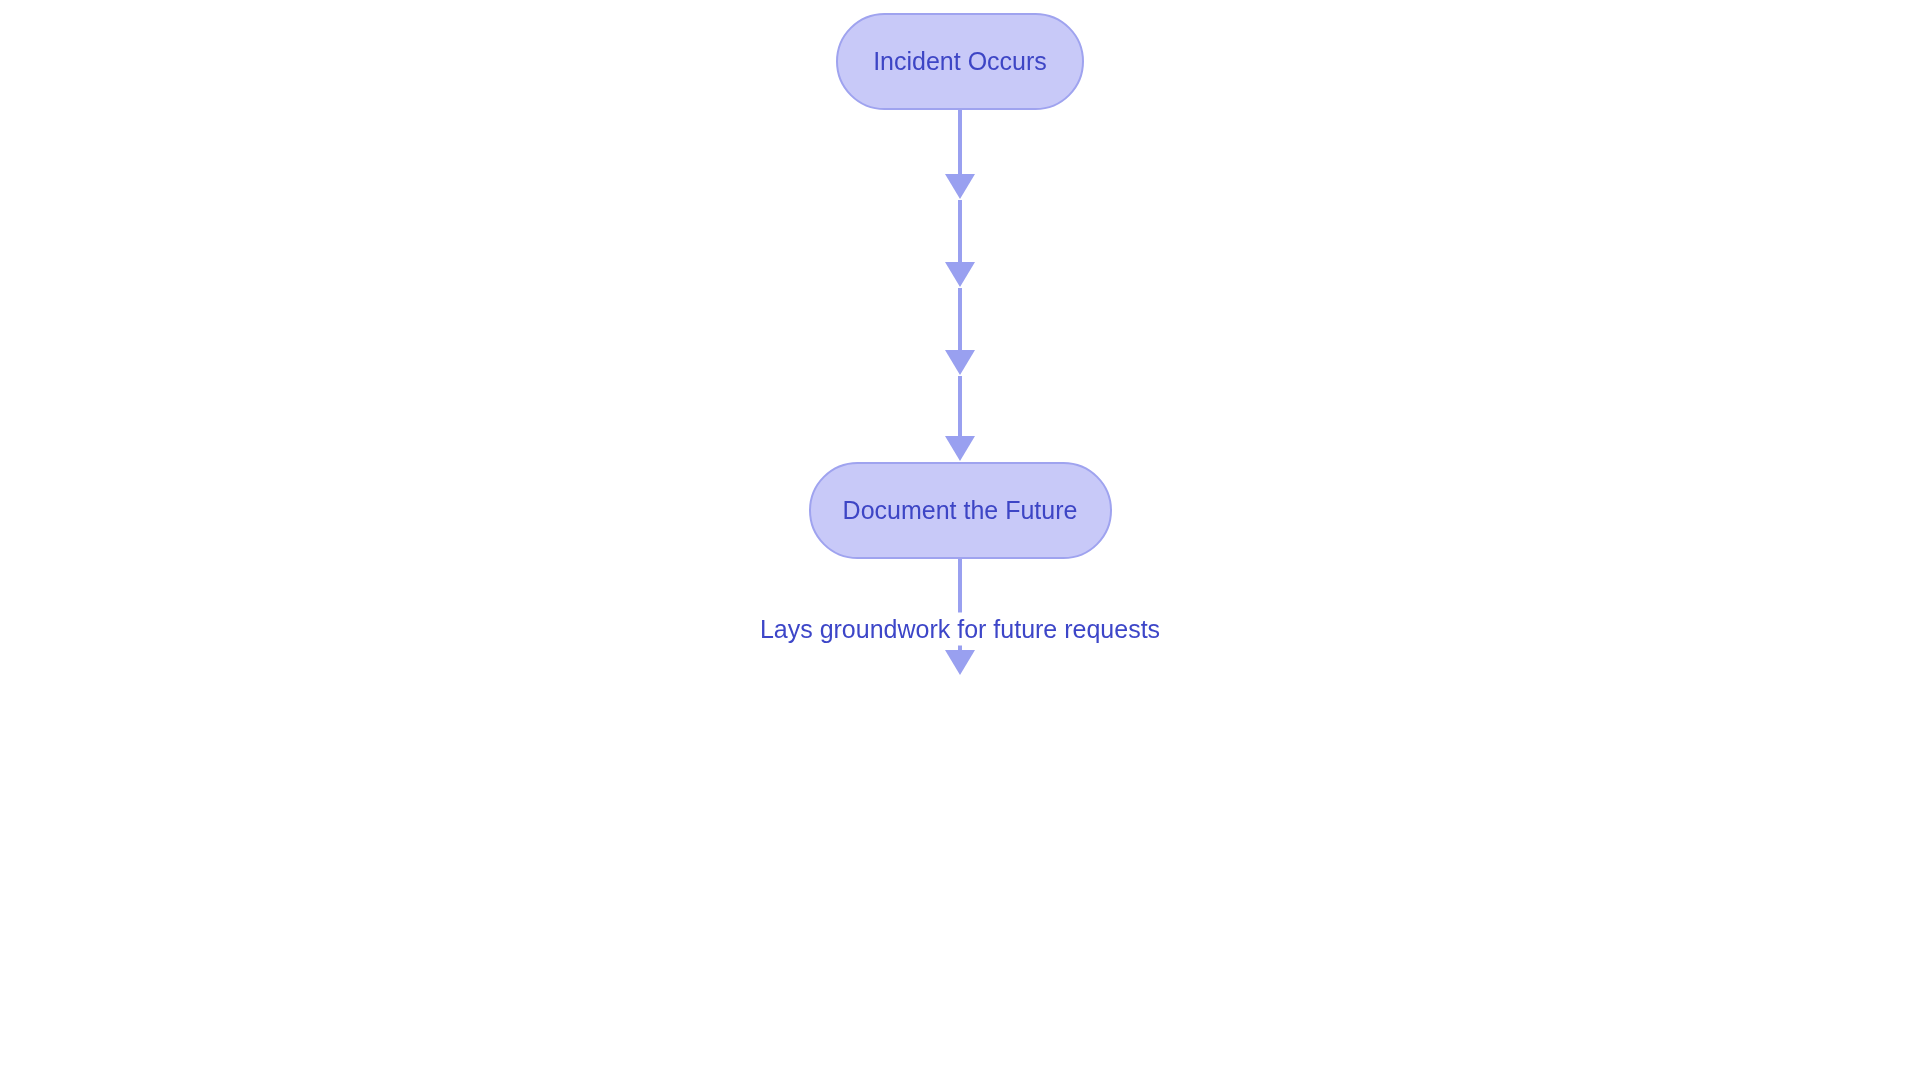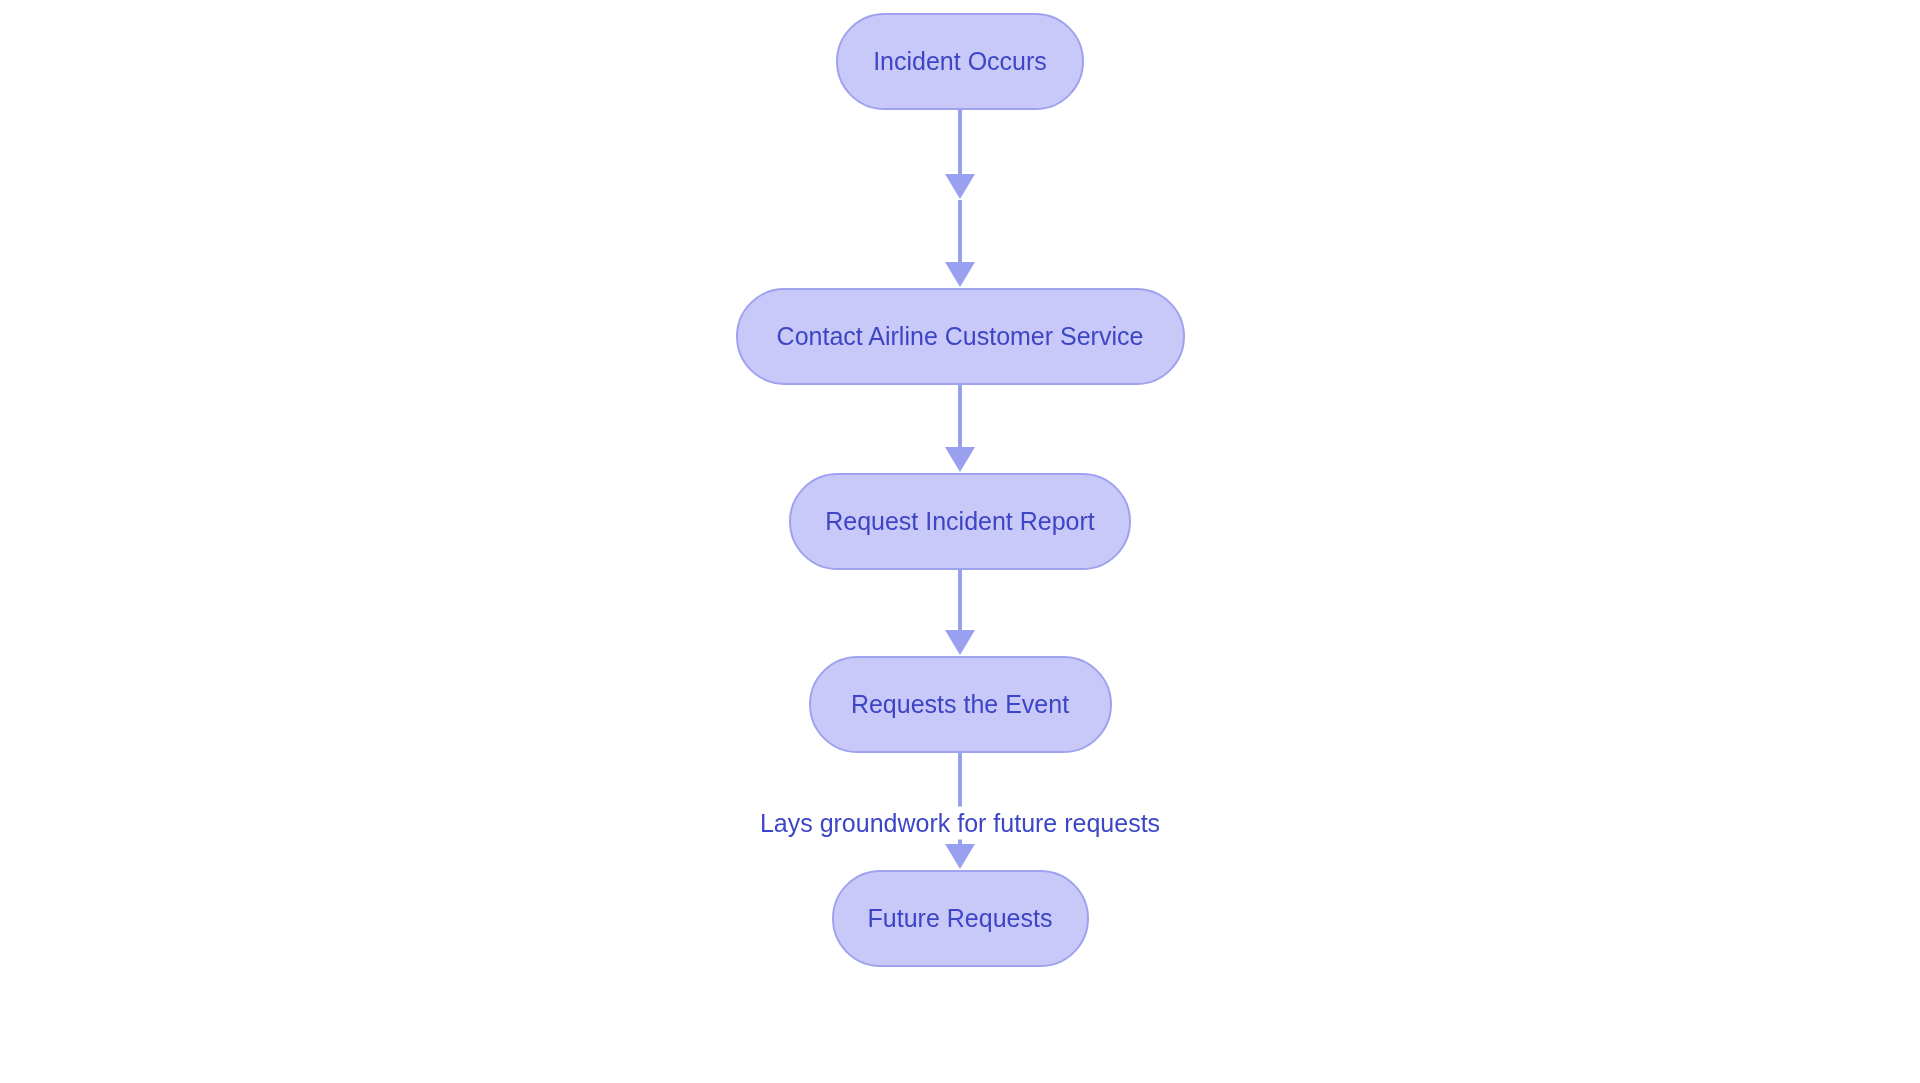--- a/index.html
+++ b/index.html
@@ -84,51 +84,42 @@
   </div>
 
 
   <div class="connector" style="height:88px;">
     <svg width="40" height="88" viewBox="0 0 40 88">
       <line class="conn-line" x1="20" y1="0" x2="20" y2="64"></line>
       <path class="conn-head" d="M5,62 L35,62 L20,87 Z"></path>
     </svg>
   </div>
 
-  <div class="node" style="width:449px;">
-    <span class="node-label">Contact Airline Customer Service</span>
-  </div>
 
   <div class="connector" style="height:88px;">
     <svg width="40" height="88" viewBox="0 0 40 88">
       <line class="conn-line" x1="20" y1="0" x2="20" y2="64"></line>
       <path class="conn-head" d="M5,62 L35,62 L20,87 Z"></path>
     </svg>
   </div>
 
-  <div class="node" style="width:342px;">
-    <span class="node-label">Request Incident Report</span>
-  </div>
 
   <div class="connector" style="height:86px;">
     <svg width="40" height="86" viewBox="0 0 40 86">
       <line class="conn-line" x1="20" y1="0" x2="20" y2="62"></line>
       <path class="conn-head" d="M5,60 L35,60 L20,85 Z"></path>
     </svg>
   </div>
 
   <div class="node" style="width:303px;">
-    <span class="node-label">Requests the Event</span>
+    <span class="node-label">Document the Future</span>
   </div>
 
   <div class="connector" style="height:117px;">
     <span class="edge-label">Lays groundwork for future requests</span>
     <svg width="40" height="117" viewBox="0 0 40 117">
       <line class="conn-line" x1="20" y1="0" x2="20" y2="93"></line>
       <path class="conn-head" d="M5,91 L35,91 L20,116 Z"></path>
     </svg>
   </div>
 
-  <div class="node" style="width:257px;">
-    <span class="node-label">Future Requests</span>
-  </div>
 
 </div>
 
 </body></html>

